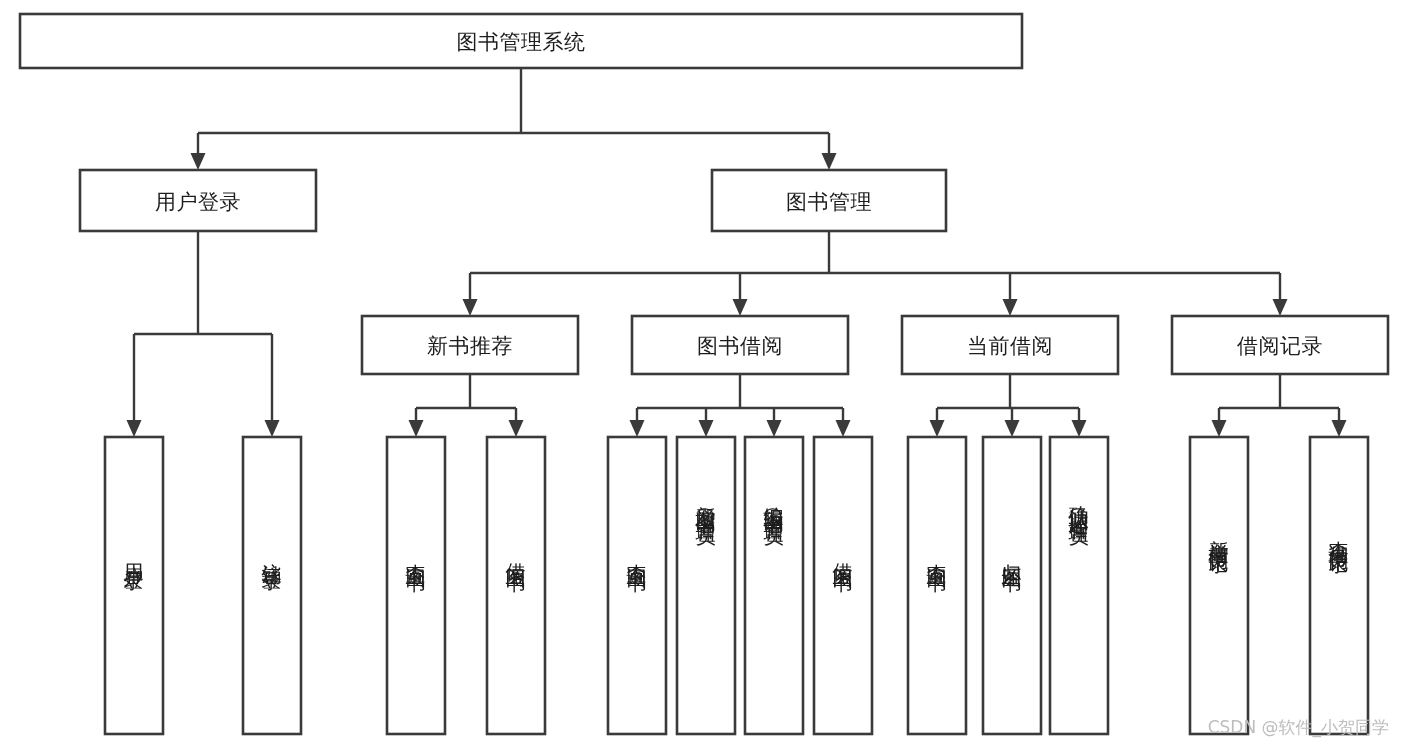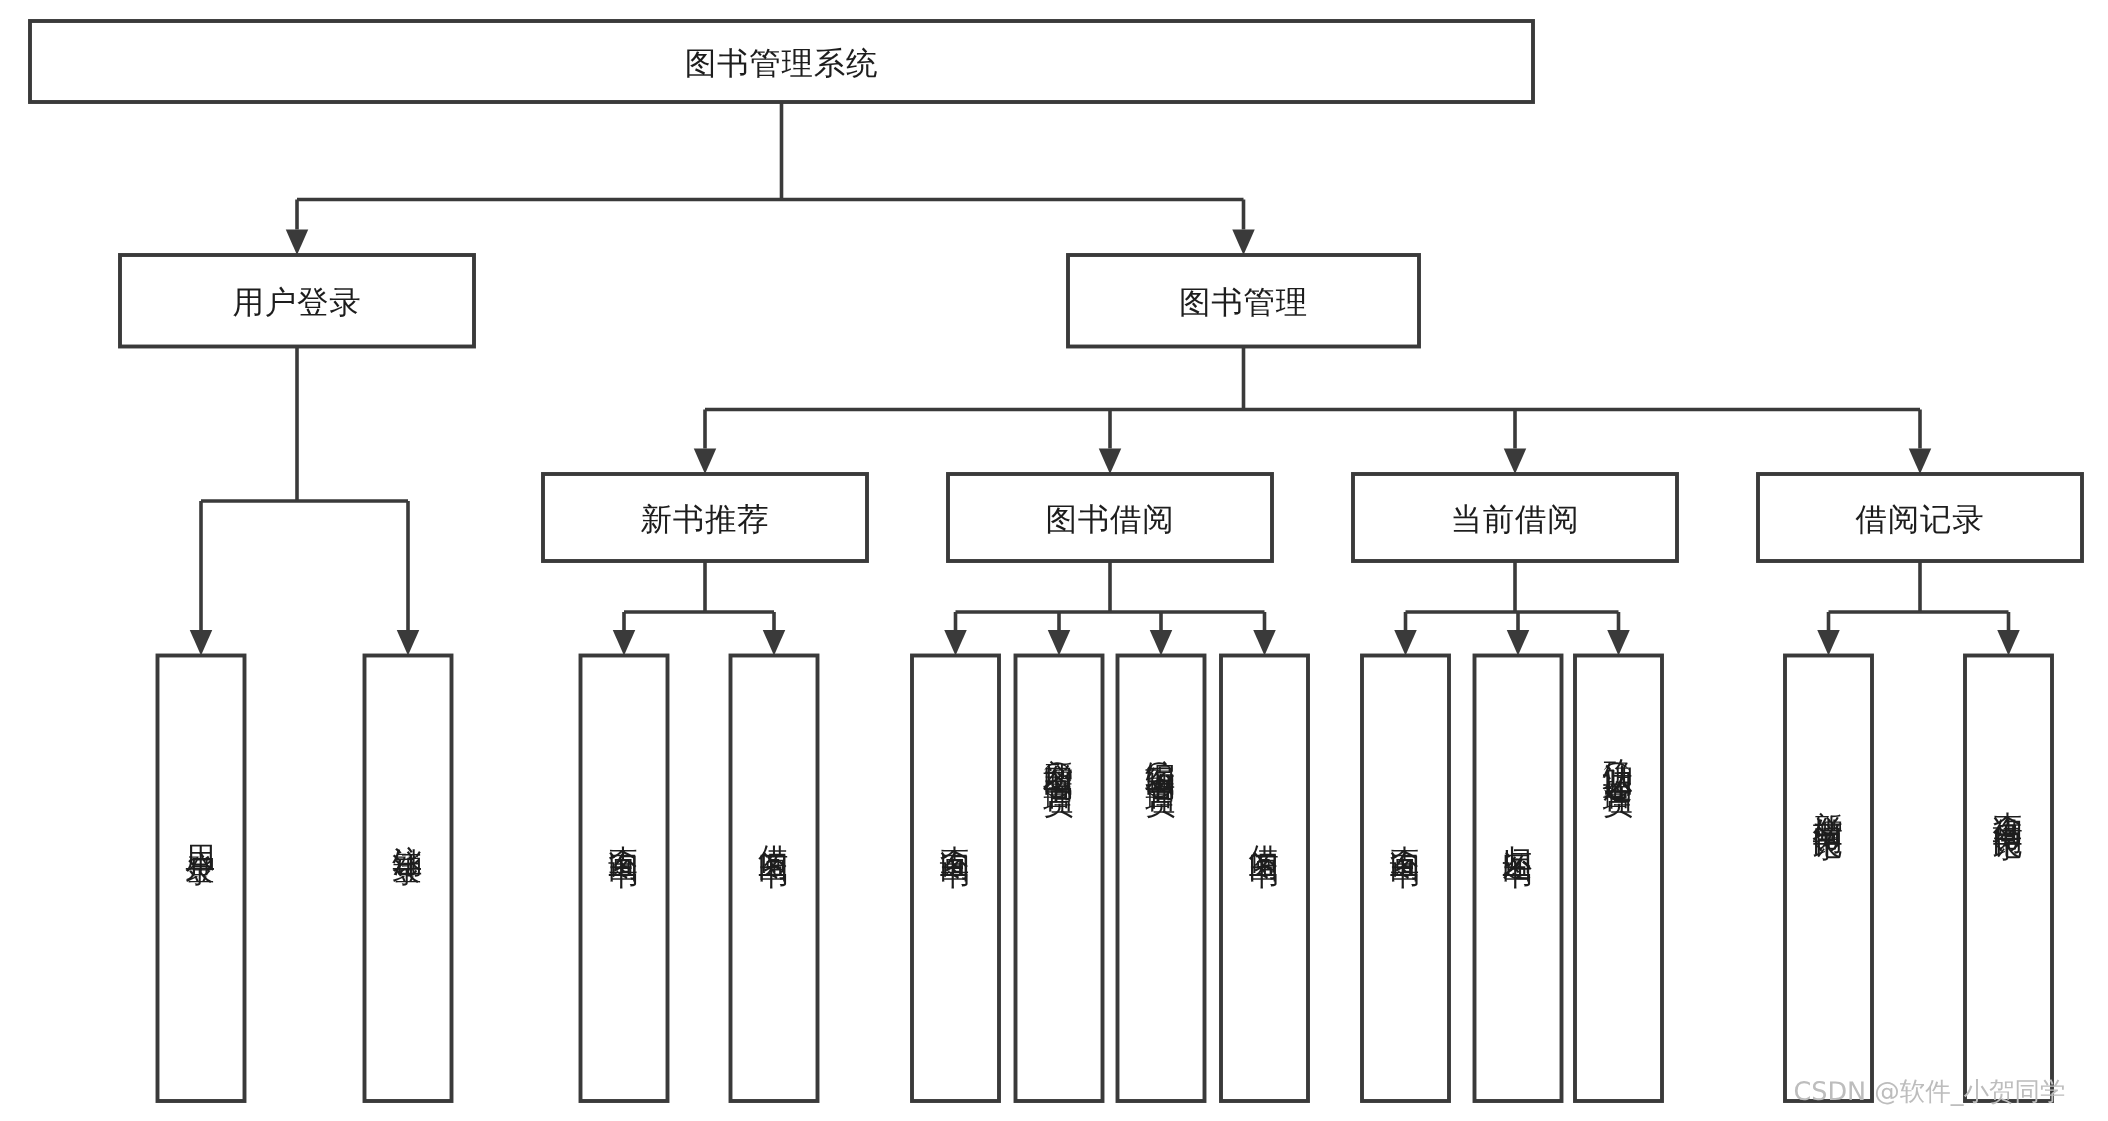--- a/index.html
+++ b/index.html
@@ -54,21 +54,21 @@
     stroke-width: 2.4;
     fill: none;
     stroke-linecap: butt;
   }
   .arrow-head {
     fill: #3a3a3a;
     stroke: none;
   }
   .watermark {
     position: absolute;
-    right: 28px;
+    right: 16px;
     bottom: 8px;
     color: #bdbdbd;
     font-size: 17px;
     font-family: "DejaVu Sans", "Liberation Sans", sans-serif;
     white-space: nowrap;
     user-select: none;
     margin-left: 40px;
   }
 </style>
 </head>

